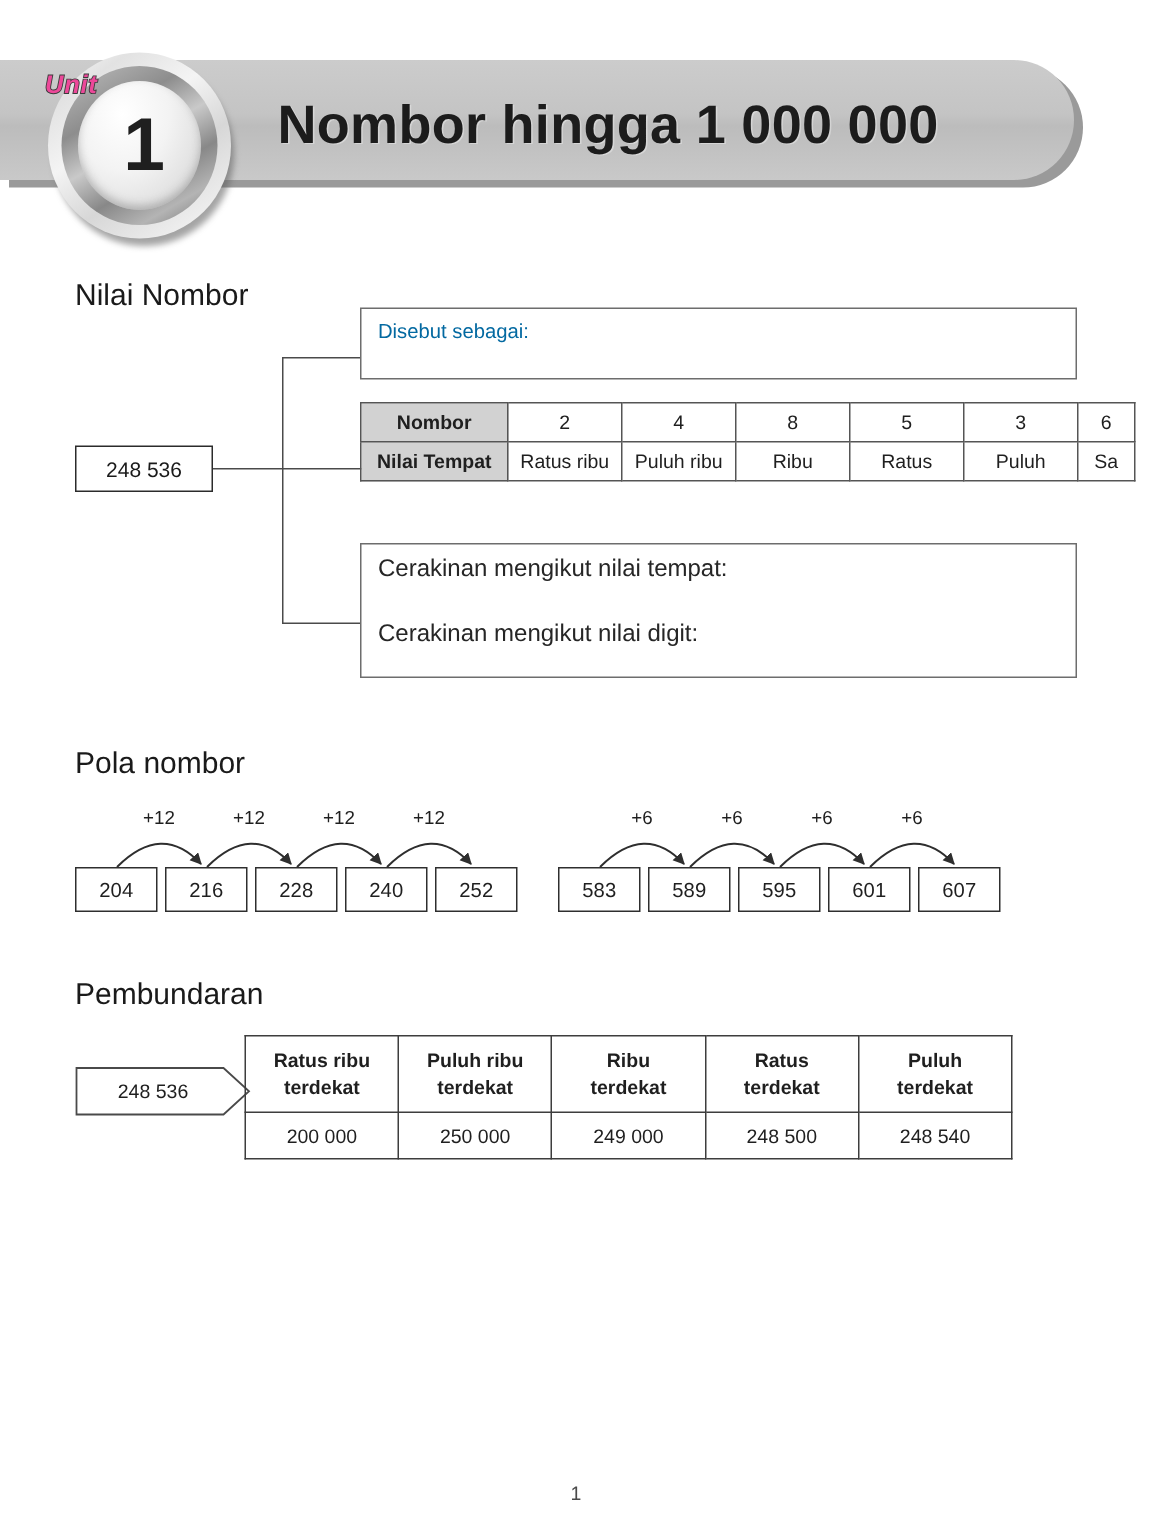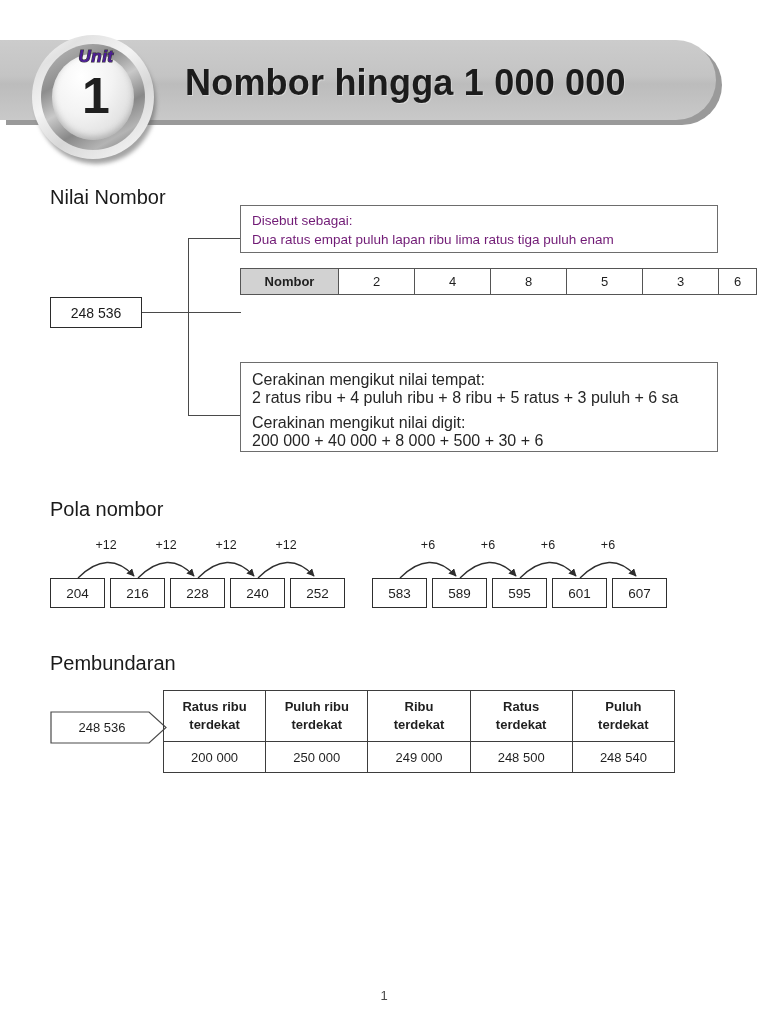--- a/index.html
+++ b/index.html
@@ -43,22 +43,22 @@
   .med-ring-mid {
     position: absolute; left: 11px; top: 11px; width: 104px; height: 106px; border-radius: 50%;
     background: linear-gradient(150deg,#6f6f6f 0%,#a8a8a8 14%,#8d8d8d 30%,#c9c9c9 48%,#888888 66%,#b4b4b4 82%,#717171 100%);
   }
   .med-inner {
     position: absolute; left: 22px; top: 21px; width: 82px; height: 86px; border-radius: 50%;
     background: radial-gradient(ellipse at 36% 26%, #ffffff 0%, #f3f3f3 42%, #dedede 78%, #cfcfcf 100%);
     box-shadow: inset 0 -3px 6px rgba(120,120,120,.45);
   }
   .med-unit {
-    position: absolute; left: 0; top: 14px; width: 132px; text-align: center;
-    font-size: 17px; font-weight: bold; font-style: italic; color: #4c1d95;
+    position: absolute; left: 0; top: 14px; width: 132px; 
+    font-size: 17px; font-weight: bold; font-style: italic; color: #ec4899;
     -webkit-text-stroke: 1.2px #3b3b3b;
     paint-order: stroke fill;
     letter-spacing: .5px;
   }
   .med-num {
     position: absolute; left: 0; top: 38px; width: 132px; text-align: center;
     font-size: 50px; font-weight: bold; color: #1f1f1f; line-height: 1;
   }
 
   
@@ -78,21 +78,21 @@
   #c-stem   { left: 142px; top: 312px; width: 46px; height: 1.4px; }
   #c-vert   { left: 188px; top: 238px; width: 1.4px; height: 178px; }
   #c-b1     { left: 188px; top: 238px; width: 53px; height: 1.4px; }
   #c-b2     { left: 188px; top: 312px; width: 53px; height: 1.4px; }
   #c-b3     { left: 188px; top: 415px; width: 53px; height: 1.4px; }
 
   .panel {
     position: absolute; border: 1.2px solid #6d6d6d; background: #fff;
   }
   #p-disebut { left: 240px; top: 205px; width: 478px; height: 48px; }
-  #p-disebut .ln { position: absolute; left: 11px; font-size: 13.5px; color: #701a75; }
+  #p-disebut .ln { position: absolute; left: 11px; font-size: 13.5px; color: #0369a1; }
   #p-disebut .ln1 { top: 7px; }
   #p-disebut .ln2 { top: 26px; }
 
   #p-cerakin { left: 240px; top: 362px; width: 478px; height: 90px; }
   #p-cerakin .ln { position: absolute; left: 11px; font-size: 16px; color: #262626; }
   #p-cerakin .ca { top: 8px; }
   #p-cerakin .cb { top: 26px; }
   #p-cerakin .cc { top: 51px; }
   #p-cerakin .cd { top: 69px; }
 
@@ -175,21 +175,20 @@
   <div class="src-box">248 536</div>
 
   <div class="conn" id="c-stem"></div>
   <div class="conn" id="c-vert"></div>
   <div class="conn" id="c-b1"></div>
   <div class="conn" id="c-b2"></div>
   <div class="conn" id="c-b3"></div>
 
   <div class="panel" id="p-disebut">
     <div class="ln ln1">Disebut sebagai:</div>
-    <div class="ln ln2">Dua ratus empat puluh lapan ribu lima ratus tiga puluh enam</div>
   </div>
 
   <table class="pv-table">
     <colgroup>
       <col>
         <col class="c-d">
         <col class="c-d">
         <col class="c-d">
         <col class="c-d">
         <col class="c-d">
@@ -198,28 +197,35 @@
     <tbody>
       <tr>
         <td class="lab">Nombor</td>
         <td>2</td>
         <td>4</td>
         <td>8</td>
         <td>5</td>
         <td>3</td>
         <td>6</td>
       </tr>
+      <tr>
+        <td class="lab">Nilai Tempat</td>
+        <td>Ratus ribu</td>
+        <td>Puluh ribu</td>
+        <td>Ribu</td>
+        <td>Ratus</td>
+        <td>Puluh</td>
+        <td>Sa</td>
+      </tr>
     </tbody>
   </table>
 
   <div class="panel" id="p-cerakin">
     <div class="ln ca">Cerakinan mengikut nilai tempat:</div>
-    <div class="ln cb">2 ratus ribu + 4 puluh ribu + 8 ribu + 5 ratus + 3 puluh + 6 sa</div>
     <div class="ln cc">Cerakinan mengikut nilai digit:</div>
-    <div class="ln cd">200 000 + 40 000 + 8 000 + 500 + 30 + 6</div>
   </div>
 
   <div class="sec-head" id="h-pola">Pola nombor</div>
 
   <div class="pattern" id="pat1">
     <svg class="arc-svg" viewBox="0 0 300 46">
       <defs>
         <marker id="ah1" markerWidth="7" markerHeight="7" refX="5.4" refY="3" orient="auto">
           <path d="M0,0 L6,3 L0,6 z" fill="#2e2e2e"></path>
         </marker>

